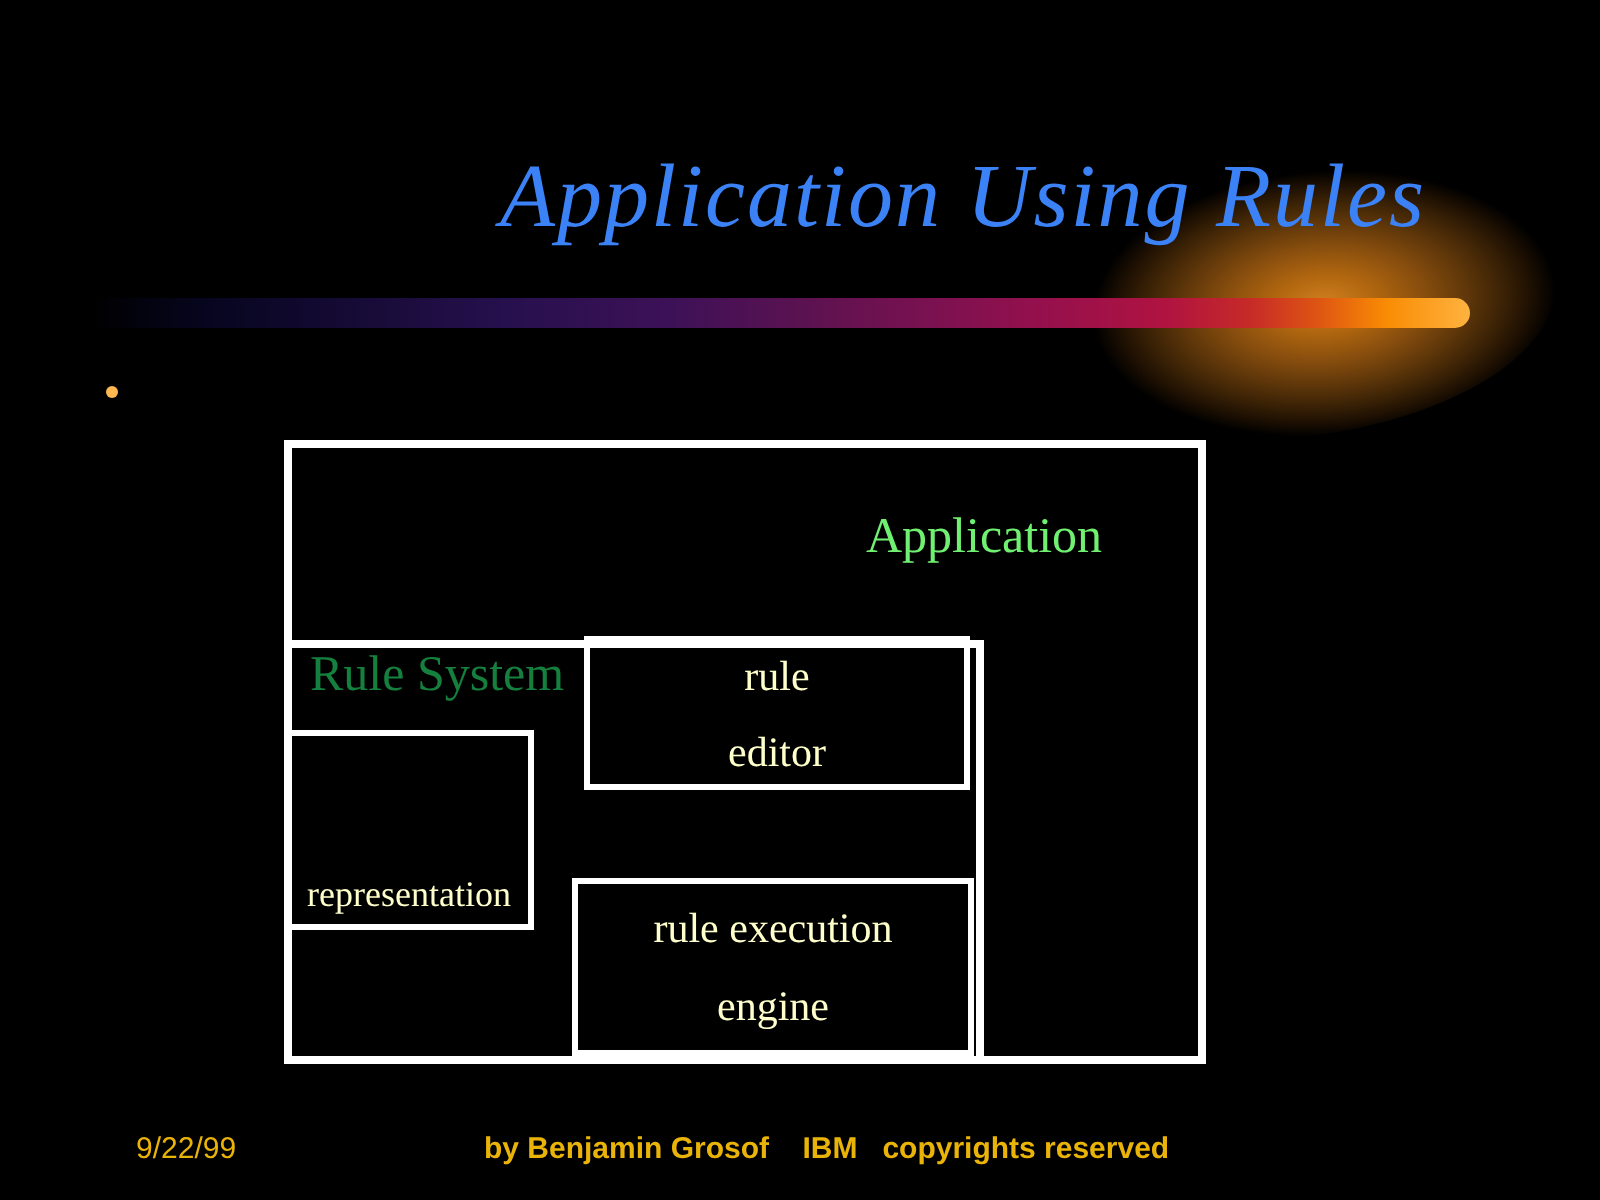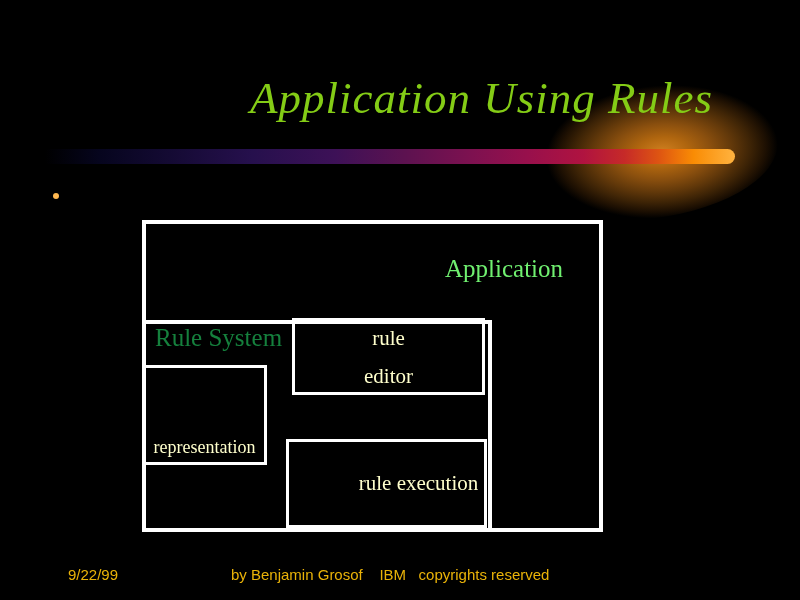--- a/index.html
+++ b/index.html
@@ -19,49 +19,49 @@
   #bar{
     position:absolute;left:45px;top:149px;width:690px;height:15px;
     border-radius:0 10px 10px 0;
     background:linear-gradient(90deg,
       #000000 0%, #06051e 8%, #140a33 18%, #26104d 30%, #3d1157 42%,
       #5c1250 52%, #7e1150 62%, #98104c 70%, #b01340 78%, #c62a28 84%,
       #de5512 89%, #f98c04 94%, #ffb340 100%);
   }
   #title{
     position:absolute;left:250px;top:72px;width:500px;
-    font-style:italic;font-size:45px;letter-spacing:1px;color:#84cc16;
+    font-style:italic;font-size:45px;letter-spacing:1px;color:#3b82f6;
     white-space:nowrap;
   }
   #bullet{
     position:absolute;left:53px;top:193px;width:6px;height:6px;
     border-radius:50%;background:#ffb850;
   }
   .box{position:absolute;border:4px solid #ffffff;background:transparent;}
   #app-box{left:142px;top:220px;width:453px;height:304px;}
   #rulesys-box{left:142px;top:320px;width:342px;height:204px;}
   #editor-box{left:292px;top:318px;width:187px;height:71px;border-width:3px;}
   #repr-box{left:142px;top:365px;width:119px;height:94px;border-width:3px;}
   #exec-box{left:286px;top:439px;width:195px;height:83px;border-width:3px;}
   .lbl{position:absolute;white-space:nowrap;}
-  #app-label{left:445px;top:255px;font-size:25px;color:#70f070;}
+  #app-label{left:433px;top:255px;font-size:25px;color:#70f070;}
   #rulesys-label{left:155px;top:324px;font-size:25px;color:#15803d;}
   .boxtext{
     display:flex;flex-direction:column;justify-content:center;align-items:center;
     width:100%;height:100%;color:#ffffcc;text-align:center;
   }
   #editor-box .boxtext{font-size:21px;line-height:38px;}
-  #exec-box .boxtext{font-size:21px;line-height:39px;padding-left:32px;}
+  #exec-box .boxtext{font-size:21px;line-height:39px;}
   #repr-box .boxtext{font-size:18px;justify-content:flex-start;padding-top:69px;box-sizing:border-box;}
   .footer{
     position:absolute;top:566px;font-family:"Liberation Sans",sans-serif;
     font-size:15px;color:#eab308;white-space:pre;
   }
   #footer-date{left:68px;}
-  #footer-credit{left:231px;}
+  #footer-credit{left:242px;font-weight:bold;}
 </style>
 </head>
 <body>
 
 <div id="slide">
 
   <div id="glow"></div>
   <div id="bar"></div>
 
   <div id="title" class="lbl">Application Using Rules</div>
@@ -83,19 +83,20 @@
 
   <div id="repr-box" class="box">
     <div class="boxtext">
       <span>representation</span>
     </div>
   </div>
 
   <div id="exec-box" class="box">
     <div class="boxtext">
       <span>rule execution</span>
+      <span>engine</span>
     </div>
   </div>
 
   <div id="footer-date" class="footer">9/22/99</div>
   <div id="footer-credit" class="footer">by Benjamin Grosof    IBM   copyrights reserved</div>
 
 </div>
 
 </body></html>

